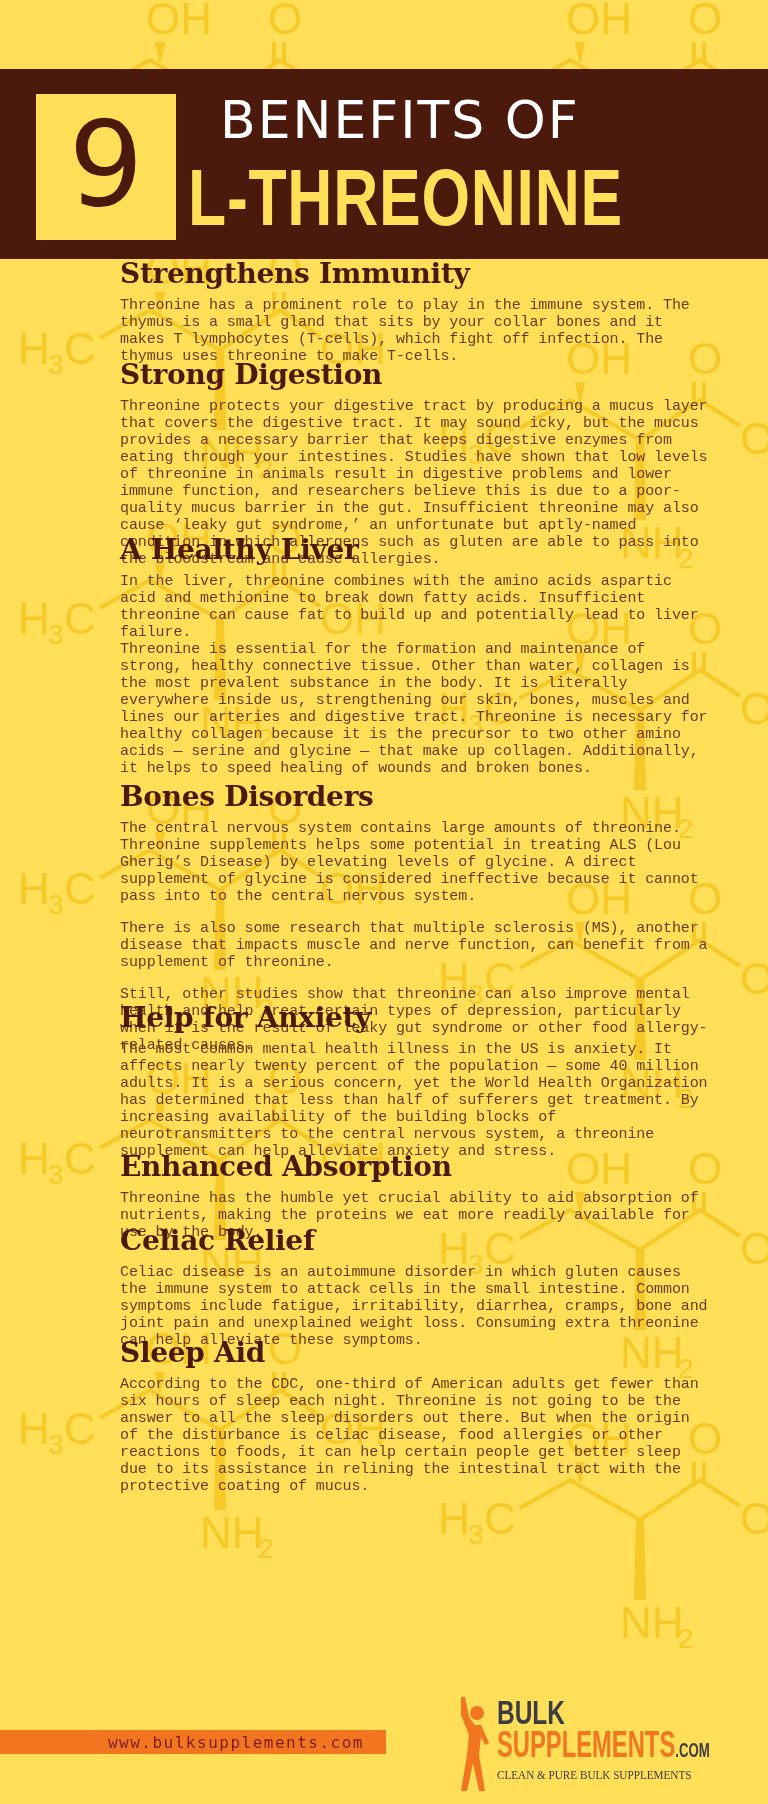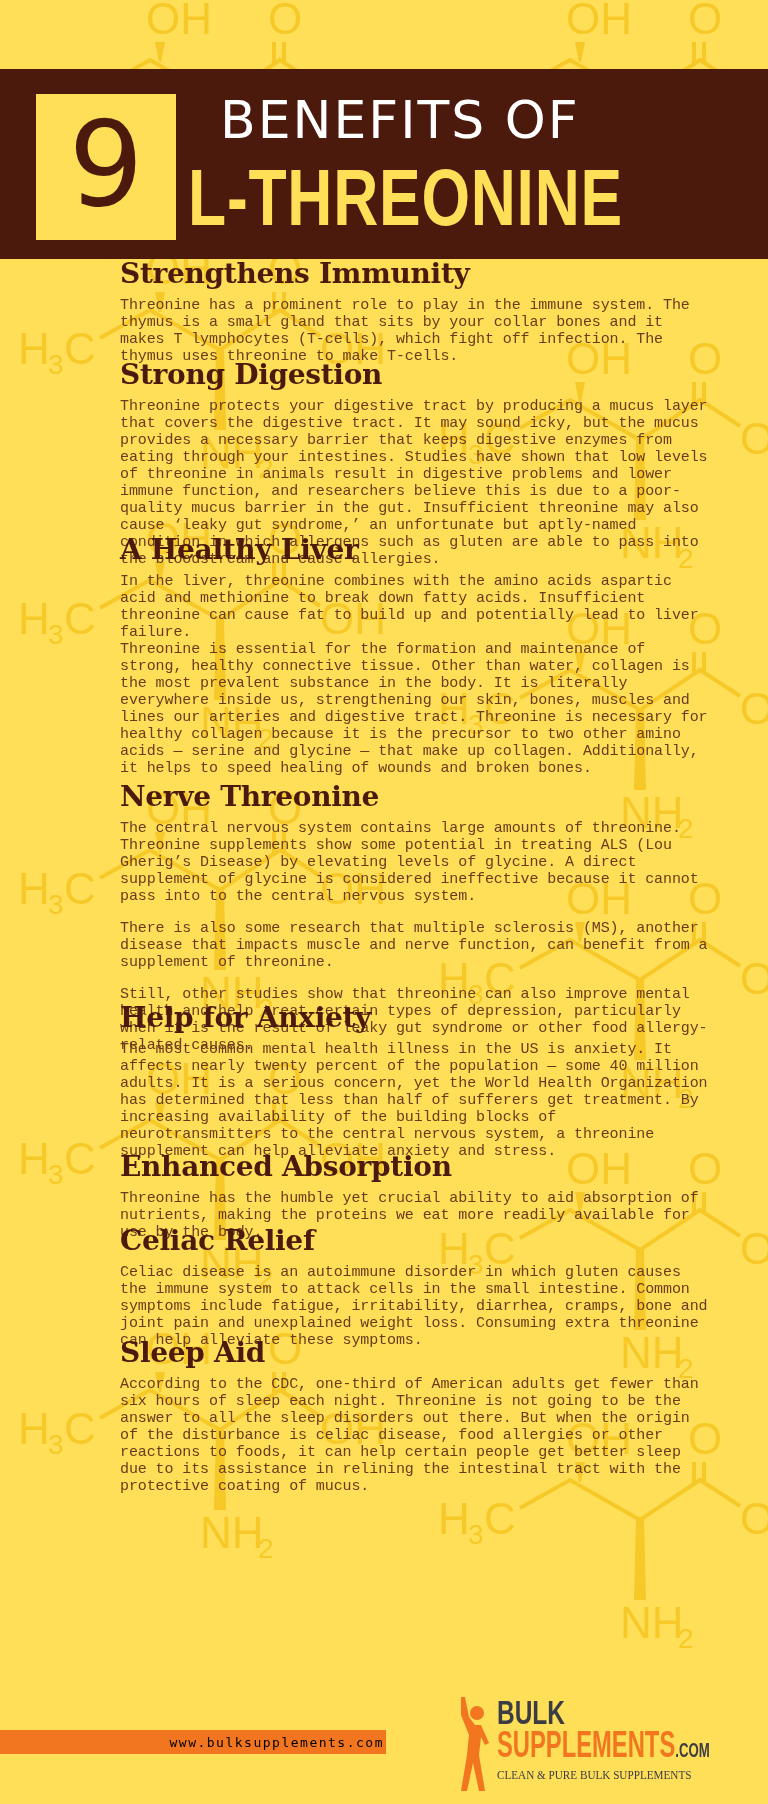--- a/index.html
+++ b/index.html
@@ -20,21 +20,21 @@
             color:#fedf57; font-weight:bold; line-height:1; transform:scaleX(0.78); transform-origin:left top; letter-spacing:1px; }
 
   .content { position:absolute; left:0; top:0; width:768px; z-index:2; }
   .section { position:absolute; left:120px; width:590px; }
   .section h2 { margin:0; font-family:"DejaVu Serif", serif; font-size:28px; font-weight:bold; color:#4b1a0c; line-height:24px; letter-spacing:-0.3px; }
   .section p { margin:0 0 15px 0; font-family:Liberation Mono, monospace; font-size:15px; color:#6a3c1c; line-height:17px; letter-spacing:-0.1px; }
   .section .body { margin-top:11px; }
 
   .footer-bar { position:absolute; left:0; top:1730px; width:386px; height:24px; background:#f27620; z-index:2;
                 display:flex; align-items:center; justify-content:flex-end; padding-right:0; }
-  .footer-url { font-family:"DejaVu Sans Mono", monospace; font-size:13px; color:#000000; letter-spacing:1.5px; padding-right:2px; }
+  .footer-url { font-family:"DejaVu Sans Mono", monospace; font-size:16px; color:#7f1d1d; letter-spacing:1.5px; padding-right:22px; }
 
   .logo { position:absolute; left:455px; top:1695px; width:290px; height:100px; z-index:2; }
   .logo .figure { position:absolute; left:0; top:0; width:40px; height:100px; }
   .logo .bulk { position:absolute; left:42px; top:0; font-family:"Liberation Sans", sans-serif; font-weight:bold;
                 font-size:34px; color:#3c3c44; line-height:1; transform:scaleX(0.72); transform-origin:left top; }
   .logo .supp { position:absolute; left:42px; top:32px; font-family:"Liberation Sans", sans-serif; font-weight:bold;
                 font-size:36px; color:#f27620; line-height:1; transform:scaleX(0.66); transform-origin:left top; white-space:nowrap; }
   .logo .com { font-size:20px; color:#3c3c44; }
   .logo .tag { position:absolute; left:42px; top:72px; font-family:"Liberation Serif", serif; font-size:13px; color:#3c3c44;
                white-space:nowrap; transform:scaleX(0.86); transform-origin:left top; }
@@ -106,23 +106,23 @@
     </div>
   </div>
 
   <div class="section" style="top:630px">
     <div class="body">
       <p>Threonine is essential for the formation and maintenance of strong, healthy connective tissue. Other than water, collagen is the most prevalent substance in the body. It is literally everywhere inside us, strengthening our skin, bones, muscles and lines our arteries and digestive tract. Threonine is necessary for healthy collagen because it is the precursor to two other amino acids — serine and glycine — that make up collagen. Additionally, it helps to speed healing of wounds and broken bones.</p>
     </div>
   </div>
 
   <div class="section" style="top:785px">
-    <h2>Nerve Threonine</h2>
+    <h2>Bones Disorders</h2>
     <div class="body">
-      <p>The central nervous system contains large amounts of threonine. Threonine supplements show some potential in treating ALS (Lou Gherig’s Disease) by elevating levels of glycine. A direct supplement of glycine is considered ineffective because it cannot pass into to the central nervous system.</p>
+      <p>The central nervous system contains large amounts of threonine. Threonine supplements helps some potential in treating ALS (Lou Gherig’s Disease) by elevating levels of glycine. A direct supplement of glycine is considered ineffective because it cannot pass into to the central nervous system.</p>
       <p>There is also some research that multiple sclerosis (MS), another disease that impacts muscle and nerve function, can benefit from a supplement of threonine.</p>
       <p>Still, other studies show that threonine can also improve mental health and help treat certain types of depression, particularly when it is the result of leaky gut syndrome or other food allergy-related causes.</p>
     </div>
   </div>
 
   <div class="section" style="top:1006px">
     <h2>Help for Anxiety</h2>
     <div class="body">
       <p>The most common mental health illness in the US is anxiety. It affects nearly twenty percent of the population — some 40 million adults. It is a serious concern, yet the World Health Organization has determined that less than half of sufferers get treatment. By increasing availability of the building blocks of neurotransmitters to the central nervous system, a threonine supplement can help alleviate anxiety and stress.</p>
     </div>

